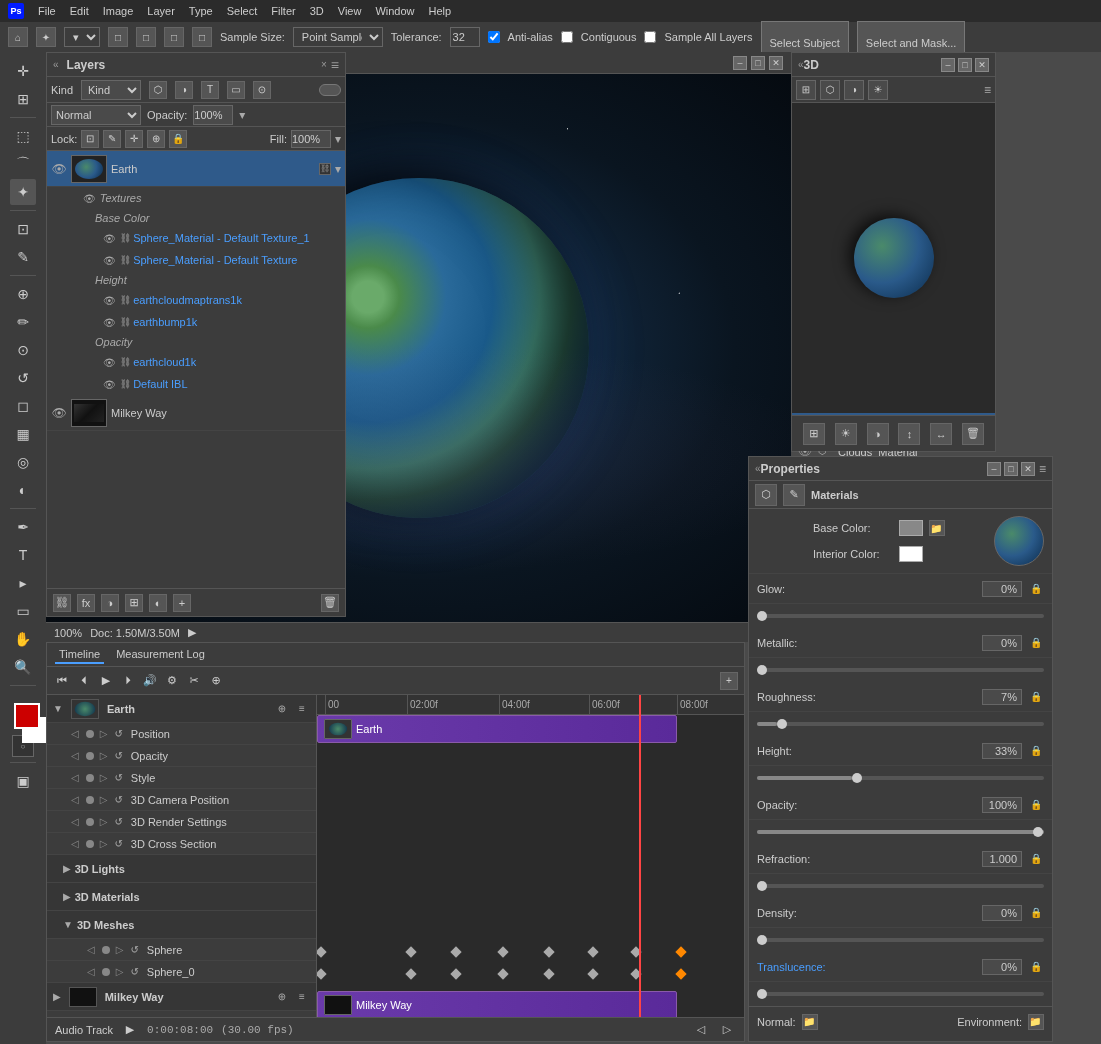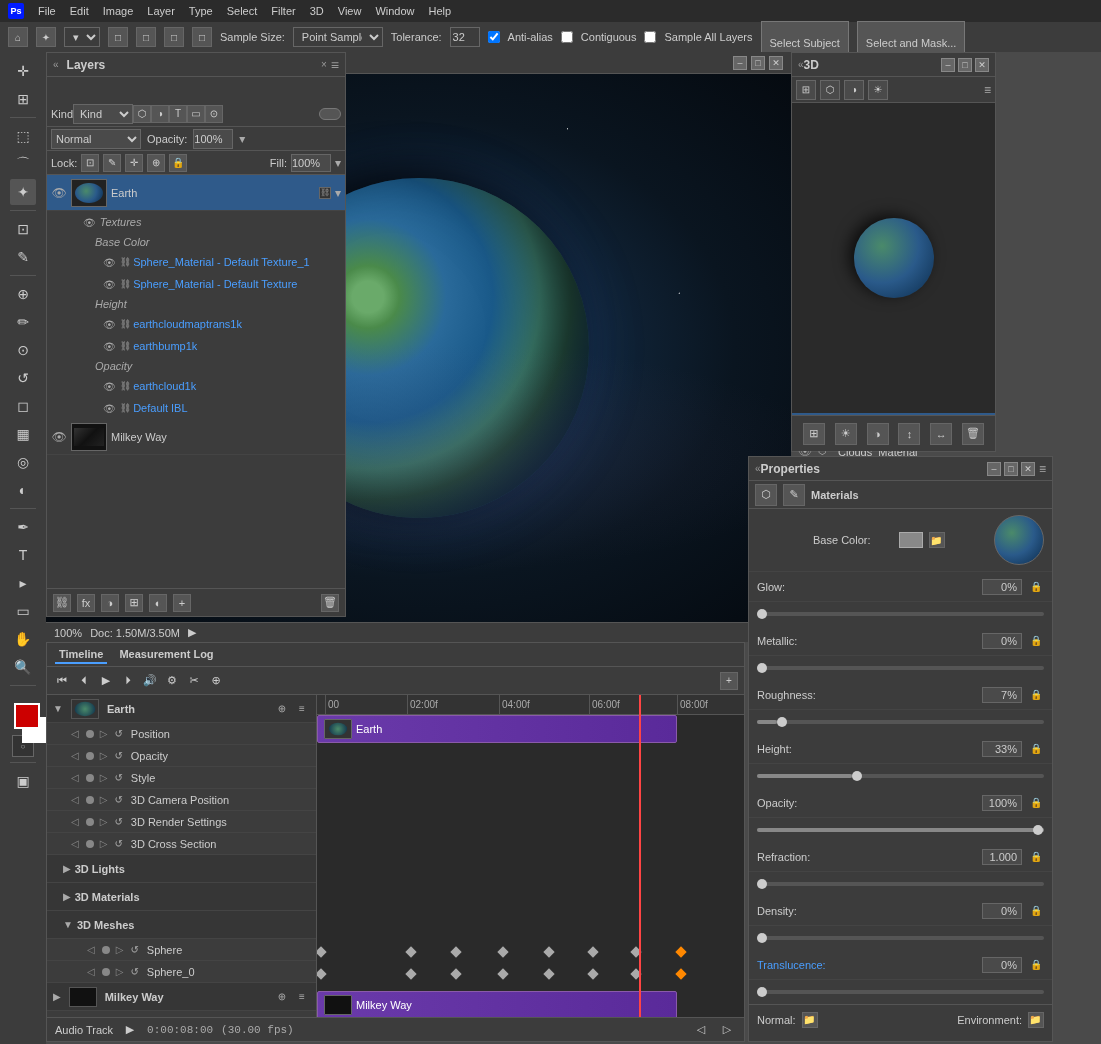--- a/index.html
+++ b/index.html
@@ -244,24 +244,23 @@
     }
     #layers-title { font-size: 12px; color: #ccc; font-weight: bold; flex: 1; padding-left: 4px; }
     #layers-menu-btn { color: #999; font-size: 14px; cursor: pointer; margin-left: auto; }
 
     
     .layers-filter-row {
       height: 26px;
       display: flex;
       align-items: center;
       padding: 0 4px;
-      gap: 0;
+      gap: 8px;
       background: #3c3c3c;
       border-bottom: 1px solid #555;
-      margin-top: 24px;
     }
     .kind-select {
       background: #4a4a4a;
       border: 1px solid #666;
       color: #ccc;
       font-size: 11px;
       height: 20px;
       padding: 0 2px;
       width: 60px;
     }
@@ -621,21 +620,20 @@
       display: flex;
       align-items: center;
       padding: 0 8px;
       gap: 8px;
       border-bottom: 1px solid #555;
     }
     .timeline-tab {
       font-size: 11px; color: #ccc;
       cursor: pointer; padding: 2px 4px;
       border-bottom: 2px solid transparent;
-      font-weight: bold;
     }
     .timeline-tab.active { border-bottom-color: #4a9eff; }
 
     #timeline-controls {
       height: 28px;
       background: #3c3c3c;
       display: flex;
       align-items: center;
       padding: 0 6px;
       gap: 4px;
@@ -1121,20 +1119,24 @@
 
   <div style="display:flex;align-items:center;padding:6px 8px;gap:8px;border-bottom:1px solid #444;">
     <div style="flex:1;">
 
       <div class="props-color-row">
         <span class="props-label">Base Color:</span>
         <div class="props-swatch" style="background:#888;"></div>
         <div class="props-icon-btn">📁</div>
       </div>
 
+      <div class="props-color-row">
+        <span class="props-label">Interior Color:</span>
+        <div class="props-swatch white"></div>
+      </div>
     </div>
     <div class="props-globe"></div>
   </div>
 
   <div>
     <div class="props-row">
       <span class="props-label">Glow:</span>
       <span style="flex:1;"></span>
       <span class="props-pct">0%</span>
       <div class="props-lock-btn">🔒</div>

